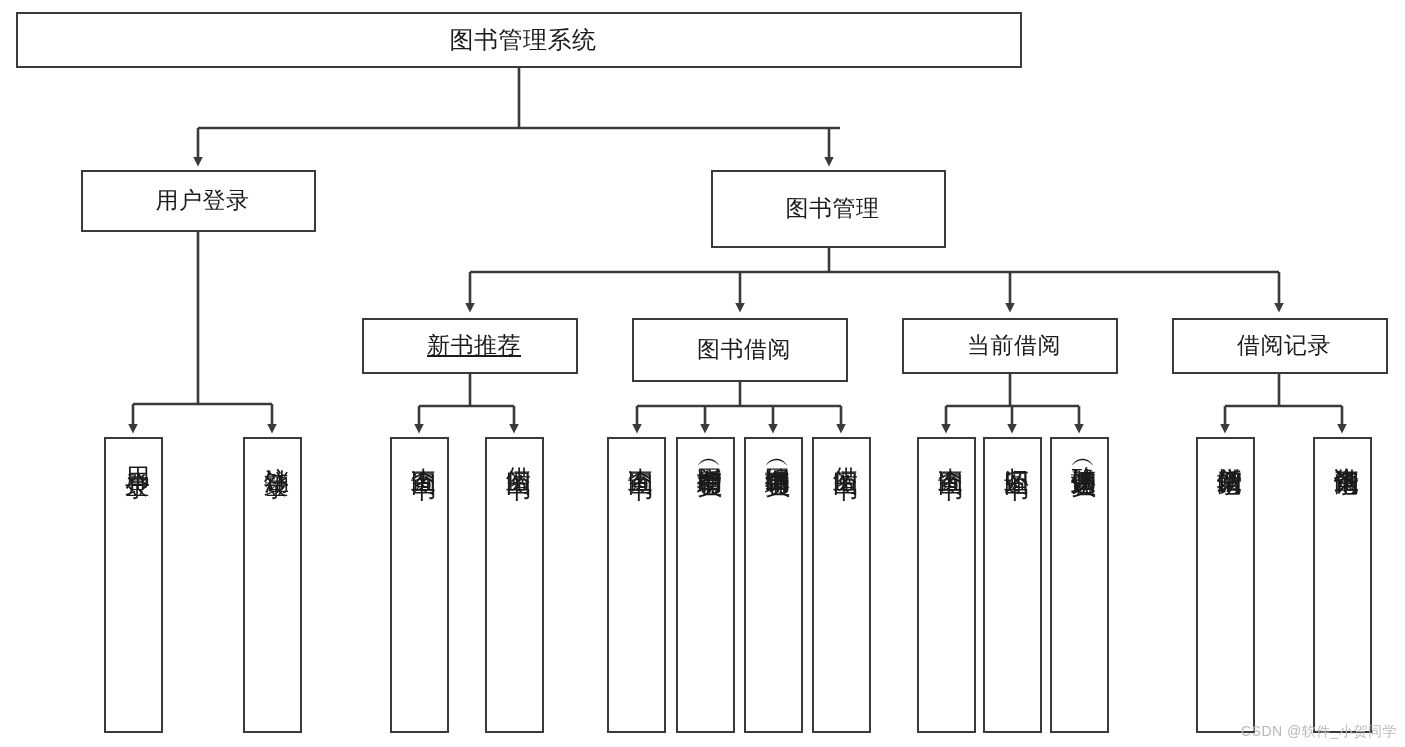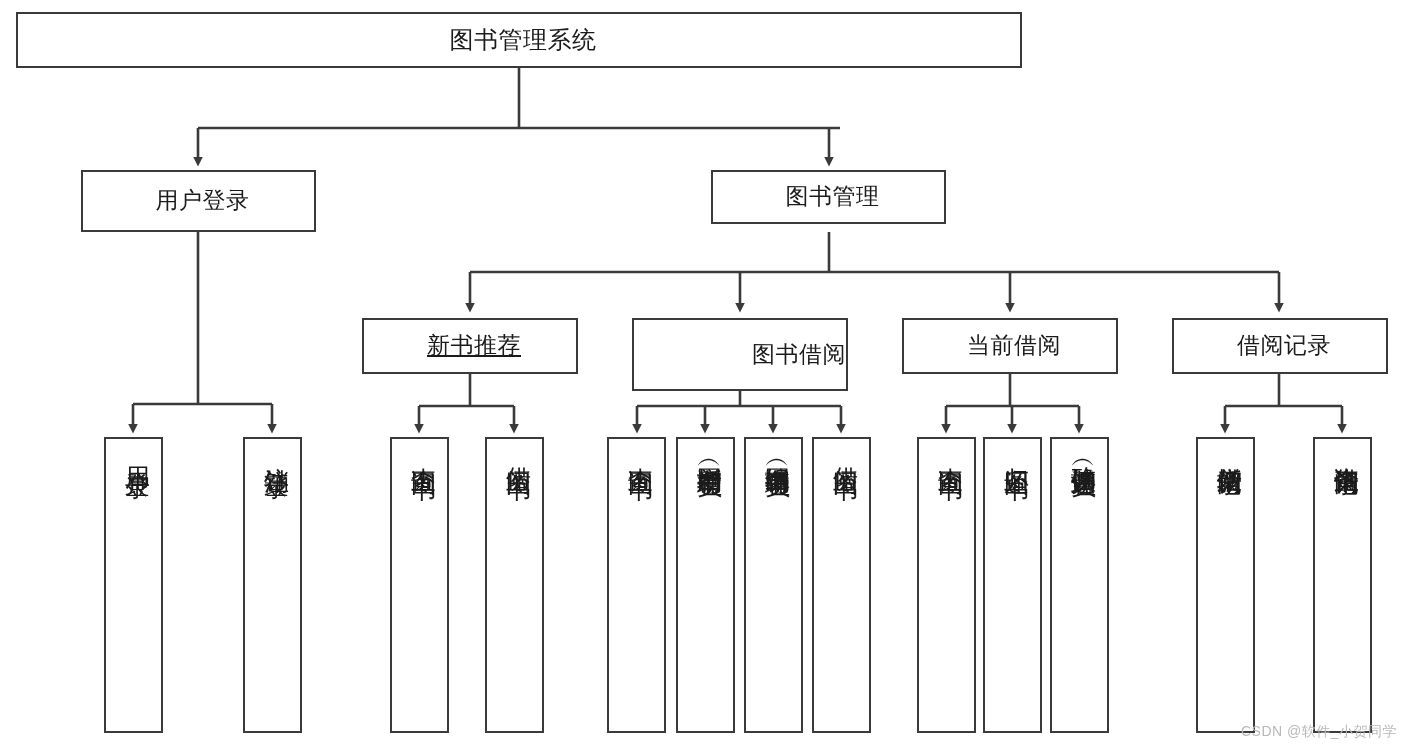--- a/index.html
+++ b/index.html
@@ -133,28 +133,28 @@
     </g>
   </svg>
 
   <div class="node root horiz" style="left:16px; top:12px; width:1006px; height:56px;">
     <span class="label">图书管理系统</span>
   </div>
 
   <div class="node horiz" style="left:81px; top:170px; width:235px; height:62px;">
     <span class="label">用户登录</span>
   </div>
-  <div class="node horiz" style="left:711px; top:170px; width:235px; height:54px;">
+  <div class="node horiz" style="left:711px; top:170px; width:235px; height:78px;">
     <span class="label">图书管理</span>
   </div>
 
   <div class="node horiz" style="left:362px; top:318px; width:216px; height:56px;text-decoration:underline;">
     <span class="label">新书推荐</span>
   </div>
-  <div class="node horiz" style="left:632px; top:318px; width:216px; height:73px;justify-content:flex-end;">
+  <div class="node horiz" style="left:632px; top:318px; width:216px; height:64px;">
     <span class="label">图书借阅</span>
   </div>
   <div class="node horiz" style="left:1172px; top:318px; width:216px; height:56px;">
     <span class="label">借阅记录</span>
   </div>
   <div class="node horiz" style="left:902px; top:318px; width:216px; height:56px;">
     <span class="label">当前借阅</span>
   </div>
 
   <div class="node vert" style="left:104px; top:437px; width:59px; height:296px;">

